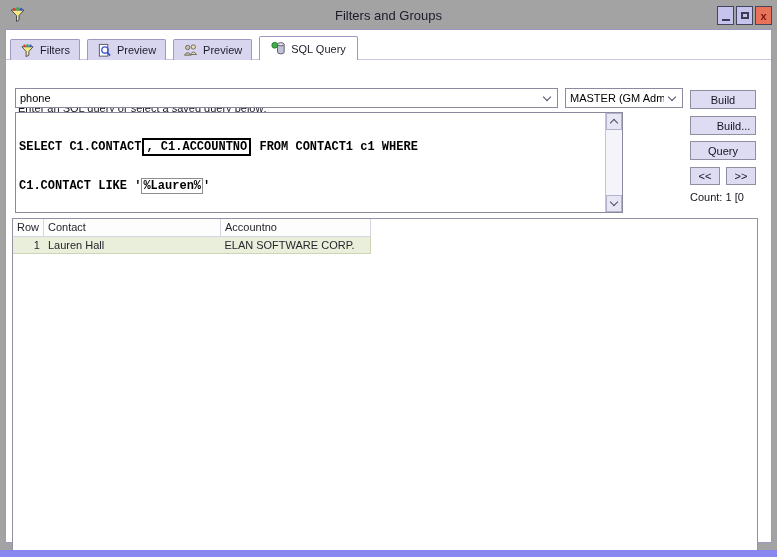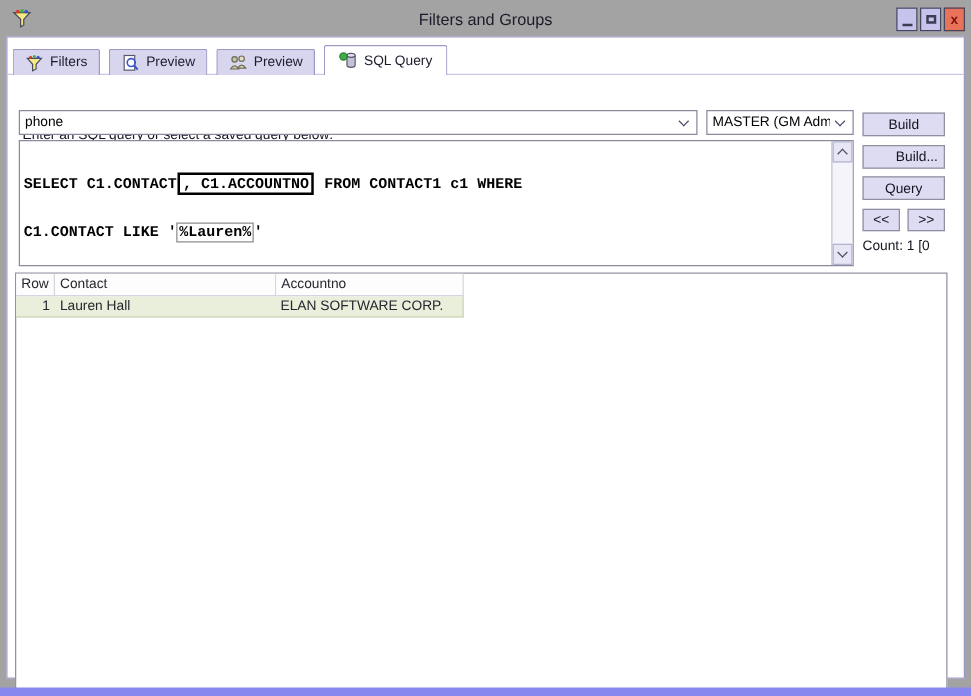--- a/index.html
+++ b/index.html
@@ -43,21 +43,21 @@
   .chev { width:6px; height:6px; border-right:1.6px solid #4c4c66; border-bottom:1.6px solid #4c4c66; }
   .chev.down { transform:rotate(45deg); margin-top:-3px; }
   .chev.up   { transform:rotate(-135deg); margin-top:3px; }
   .combo .chev { margin-right:7px; margin-left:5px; flex:0 0 auto; }
 
   .btn { position:absolute; background:#dedcf3; border:1px solid #8f8f9f;
          display:flex; align-items:center; justify-content:center;
          font-size:11px; color:#14141f; cursor:default; }
 
   
-  .sqlbox { position:absolute; left:15px; top:112px; width:668px; height:101px;
+  .sqlbox { position:absolute; left:15px; top:112px; width:608px; height:101px;
             background:#fff; border:1px solid #8a8a9e; }
   .sqltext { position:absolute; left:3px; top:2px; right:20px; bottom:2px;
              font-family:"Liberation Mono","DejaVu Sans Mono",monospace;
              font-size:12px; font-weight:bold; line-height:13px; color:#000; white-space:pre; }
   .selbox { border:2px solid #000; padding:0 2px; margin:0 1px; }
   .selbox2 { border:1px solid #8d8d8d; padding:0 1px; }
   .vscroll { position:absolute; right:0; top:0; bottom:0; width:17px;
              background:#f4f4fa; border-left:1px solid #c4c4d6; }
   .sbtn { position:absolute; left:0; width:16px; height:17px; background:#e7e6f5;
           border:1px solid #b2b2ca; display:flex; align-items:center; justify-content:center; }

